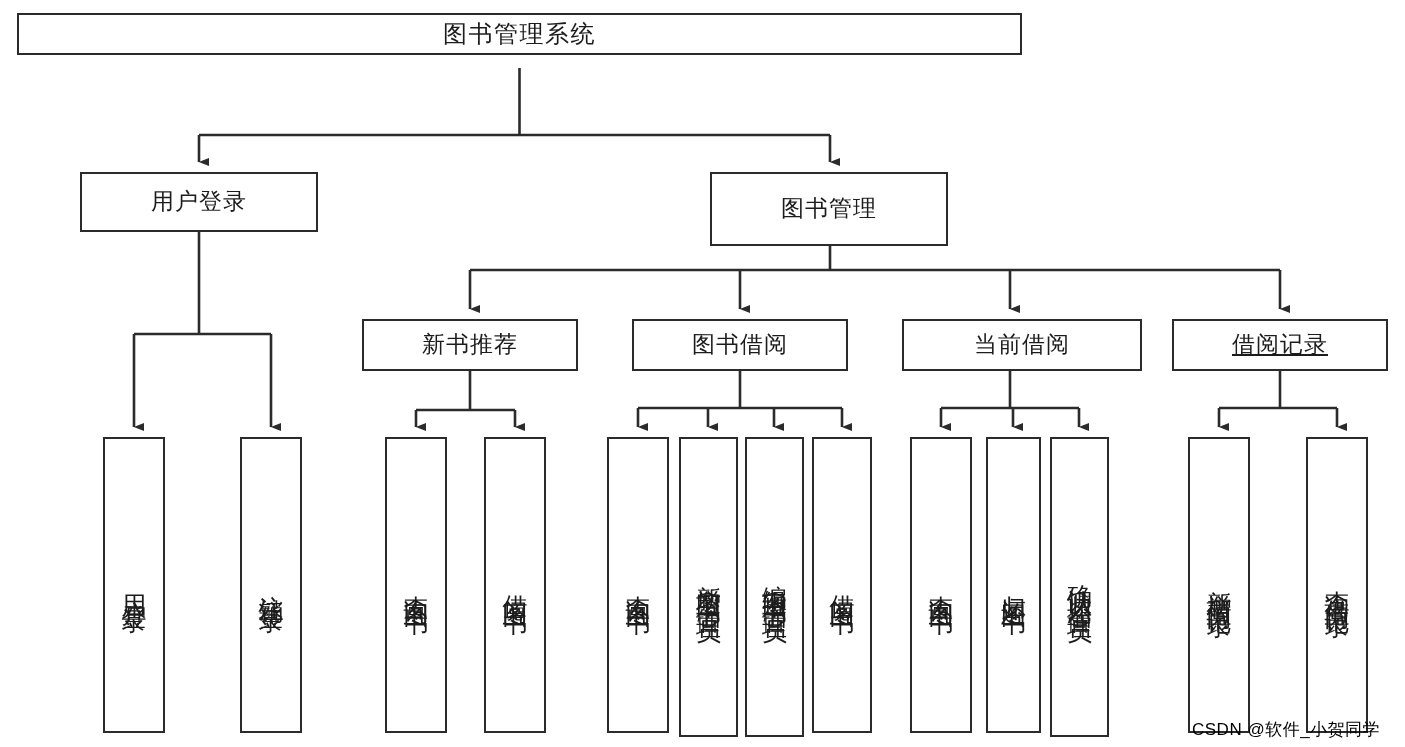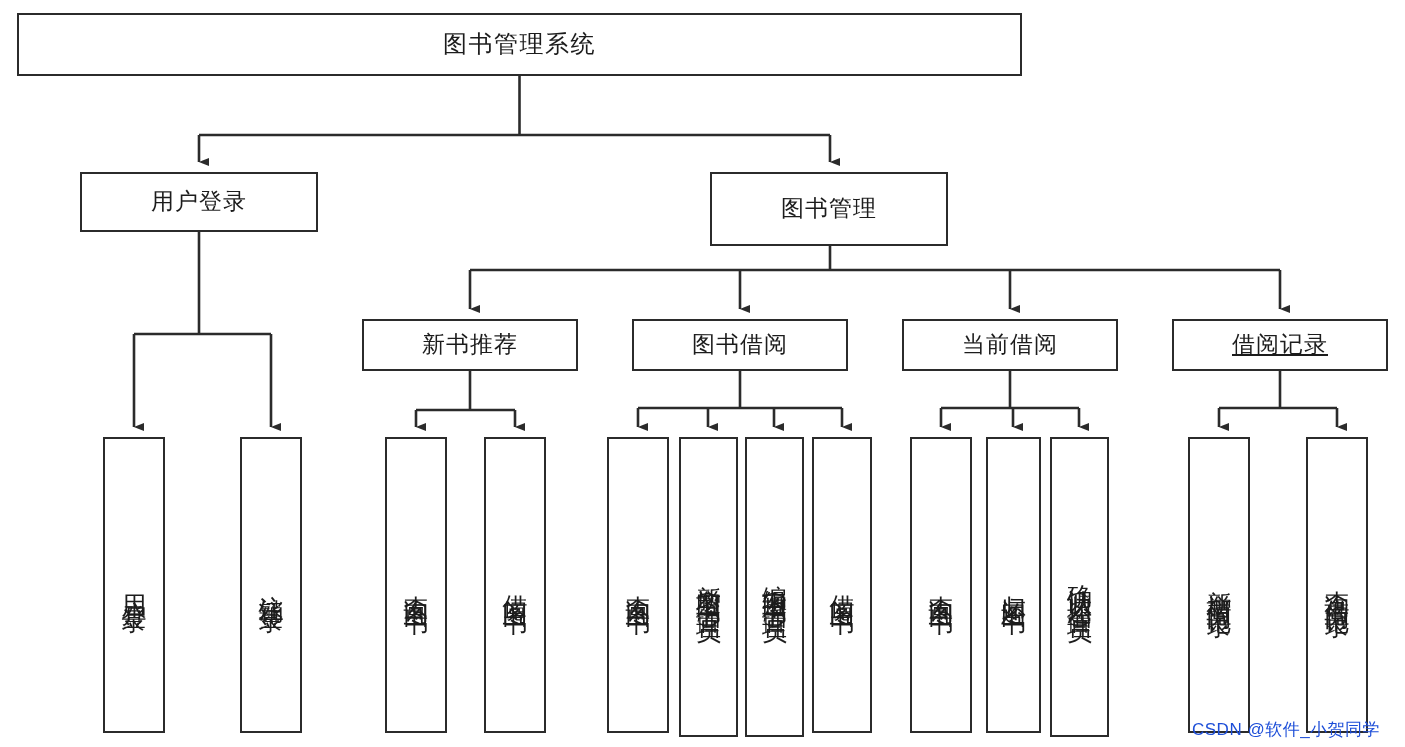--- a/index.html
+++ b/index.html
@@ -120,38 +120,38 @@
       <path d="M 1013 408 L 1013 427" marker-end="url(#arrowhead)"></path>
       <path d="M 1079 408 L 1079 427" marker-end="url(#arrowhead)"></path>
 
       <path d="M 1280 371 L 1280 408"></path>
       <path d="M 1219 408 L 1337 408"></path>
       <path d="M 1219 408 L 1219 427" marker-end="url(#arrowhead)"></path>
       <path d="M 1337 408 L 1337 427" marker-end="url(#arrowhead)"></path>
     </g>
   </svg>
 
-  <div class="node h root" style="left: 17px; top: 13px; width: 1005px; height: 63px; border-color: rgb(43, 43, 43); background: rgb(255, 255, 255); color: rgb(28, 28, 28);">
+  <div class="node h root" style="left: 17px; top: 13px; width: 1005px; height: 42px; border-color: rgb(43, 43, 43); background: rgb(255, 255, 255); color: rgb(28, 28, 28);">
     <span class="label">图书管理系统</span>
   </div>
 
   <div class="node h" style="left: 80px; top: 172px; width: 238px; height: 60px; border-color: rgb(43, 43, 43); background: rgb(255, 255, 255); color: rgb(28, 28, 28);">
     <span class="label">用户登录</span>
   </div>
   <div class="node h" style="left: 710px; top: 172px; width: 238px; height: 74px; border-color: rgb(43, 43, 43); background: rgb(255, 255, 255); color: rgb(28, 28, 28);">
     <span class="label">图书管理</span>
   </div>
 
   <div class="node h" style="left: 632px; top: 319px; width: 216px; height: 52px; border-color: rgb(43, 43, 43); background: rgb(255, 255, 255); color: rgb(28, 28, 28);">
     <span class="label">图书借阅</span>
   </div>
   <div class="node h" style="left: 362px; top: 319px; width: 216px; height: 52px; border-color: rgb(43, 43, 43); background: rgb(255, 255, 255); color: rgb(28, 28, 28);">
     <span class="label">新书推荐</span>
   </div>
-  <div class="node h" style="left: 902px; top: 319px; width: 216px; height: 52px; border-color: rgb(43, 43, 43); background: rgb(255, 255, 255); color: rgb(28, 28, 28);">
+  <div class="node h" style="left: 902px; top: 319px; width: 240px; height: 52px; border-color: rgb(43, 43, 43); background: rgb(255, 255, 255); color: rgb(28, 28, 28);">
     <span class="label">当前借阅</span>
   </div>
   <div class="node h" style="left: 1172px; top: 319px; width: 216px; height: 52px; border-color: rgb(43, 43, 43); background: rgb(255, 255, 255); color: rgb(28, 28, 28); text-decoration: underline;">
     <span class="label">借阅记录</span>
   </div>
 
   <div class="node v" style="left: 103px; top: 437px; width: 62px; height: 296px; border-color: rgb(43, 43, 43); background: rgb(255, 255, 255); color: rgb(28, 28, 28);">
     <span class="label">用户登录</span>
   </div>
   <div class="node v" style="left: 240px; top: 437px; width: 62px; height: 296px; border-color: rgb(43, 43, 43); background: rgb(255, 255, 255); color: rgb(28, 28, 28);">
@@ -184,15 +184,15 @@
   <div class="node v" style="left: 1050px; top: 437px; width: 59px; height: 300px; border-color: rgb(43, 43, 43); background: rgb(255, 255, 255); color: rgb(28, 28, 28);">
     <span class="label">确认归还（管理员）</span>
   </div>
   <div class="node v" style="left: 1188px; top: 437px; width: 62px; height: 296px; border-color: rgb(43, 43, 43); background: rgb(255, 255, 255); color: rgb(28, 28, 28);">
     <span class="label">新增借阅记录</span>
   </div>
   <div class="node v" style="left: 1306px; top: 437px; width: 62px; height: 296px; border-color: rgb(43, 43, 43); background: rgb(255, 255, 255); color: rgb(28, 28, 28);">
     <span class="label">查询借阅记录</span>
   </div>
 
-  <div class="watermark" style="left: 1192px; top: 718px; color: #1d4ed8;">CSDN @软件_小贺同学</div>
+  <div class="watermark" style="left: 1192px; top: 718px; color: #000000;">CSDN @软件_小贺同学</div>
 
 </div>
 
 </body></html>

